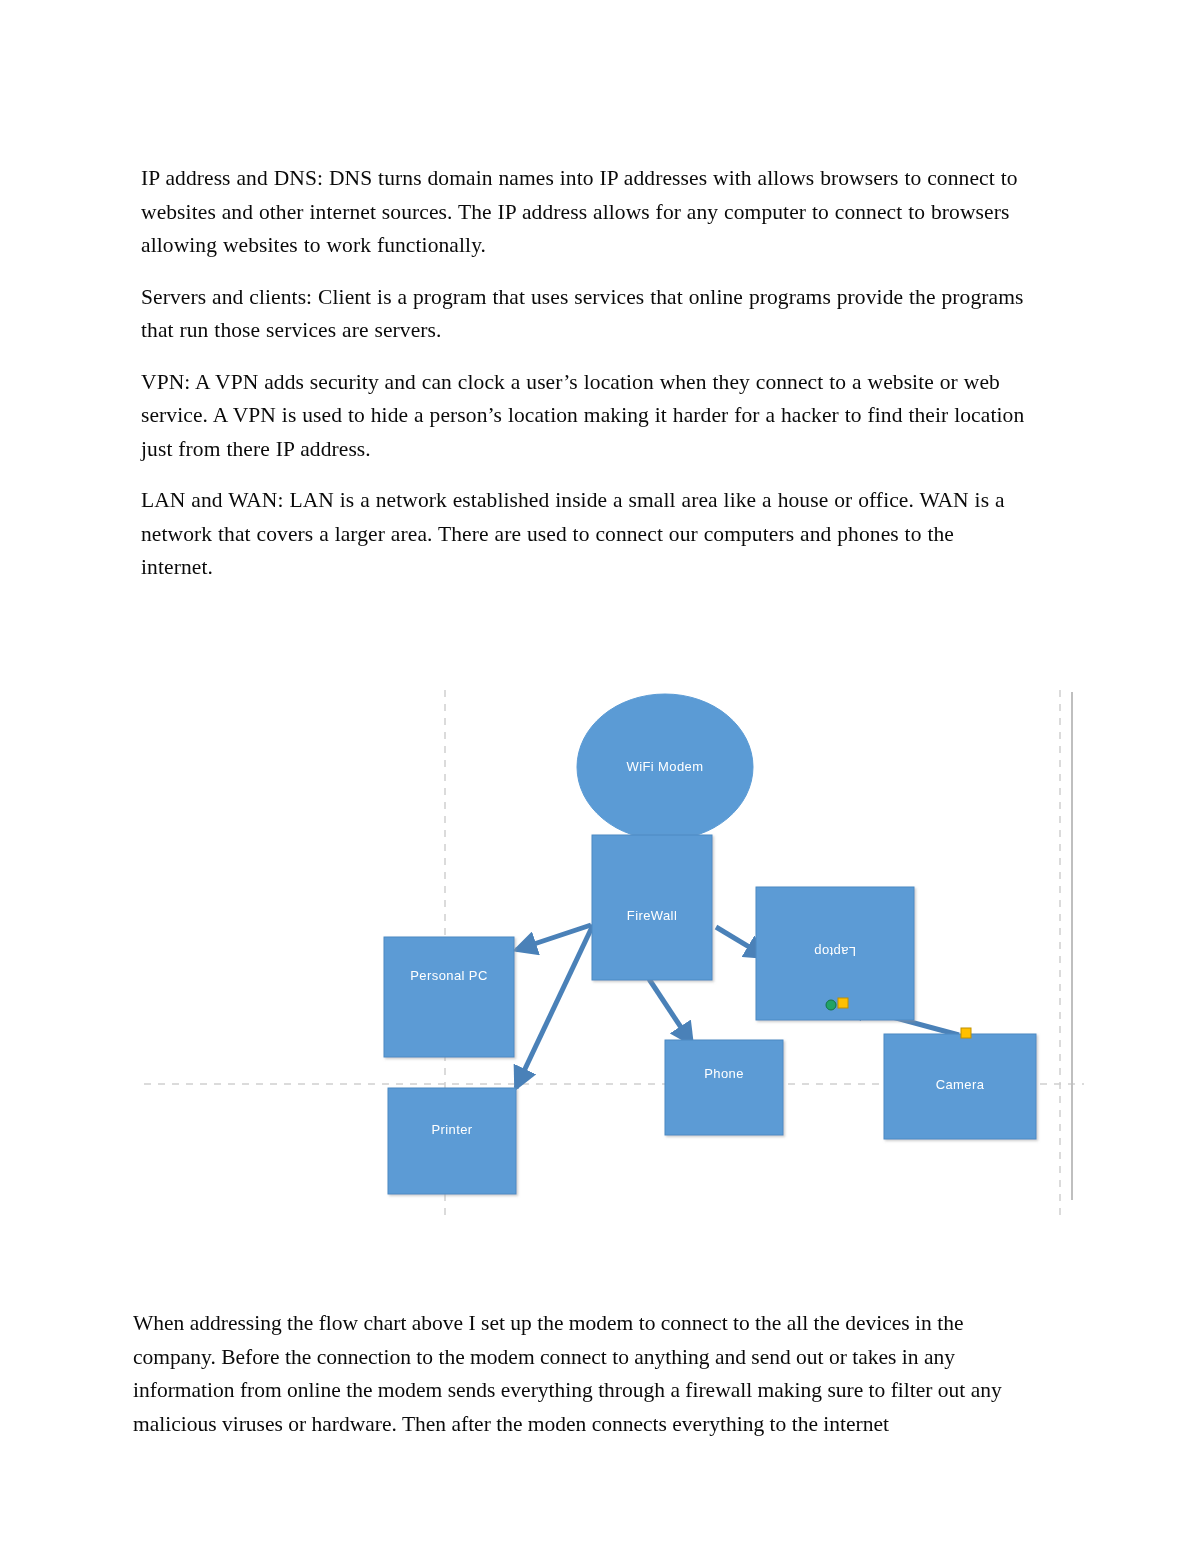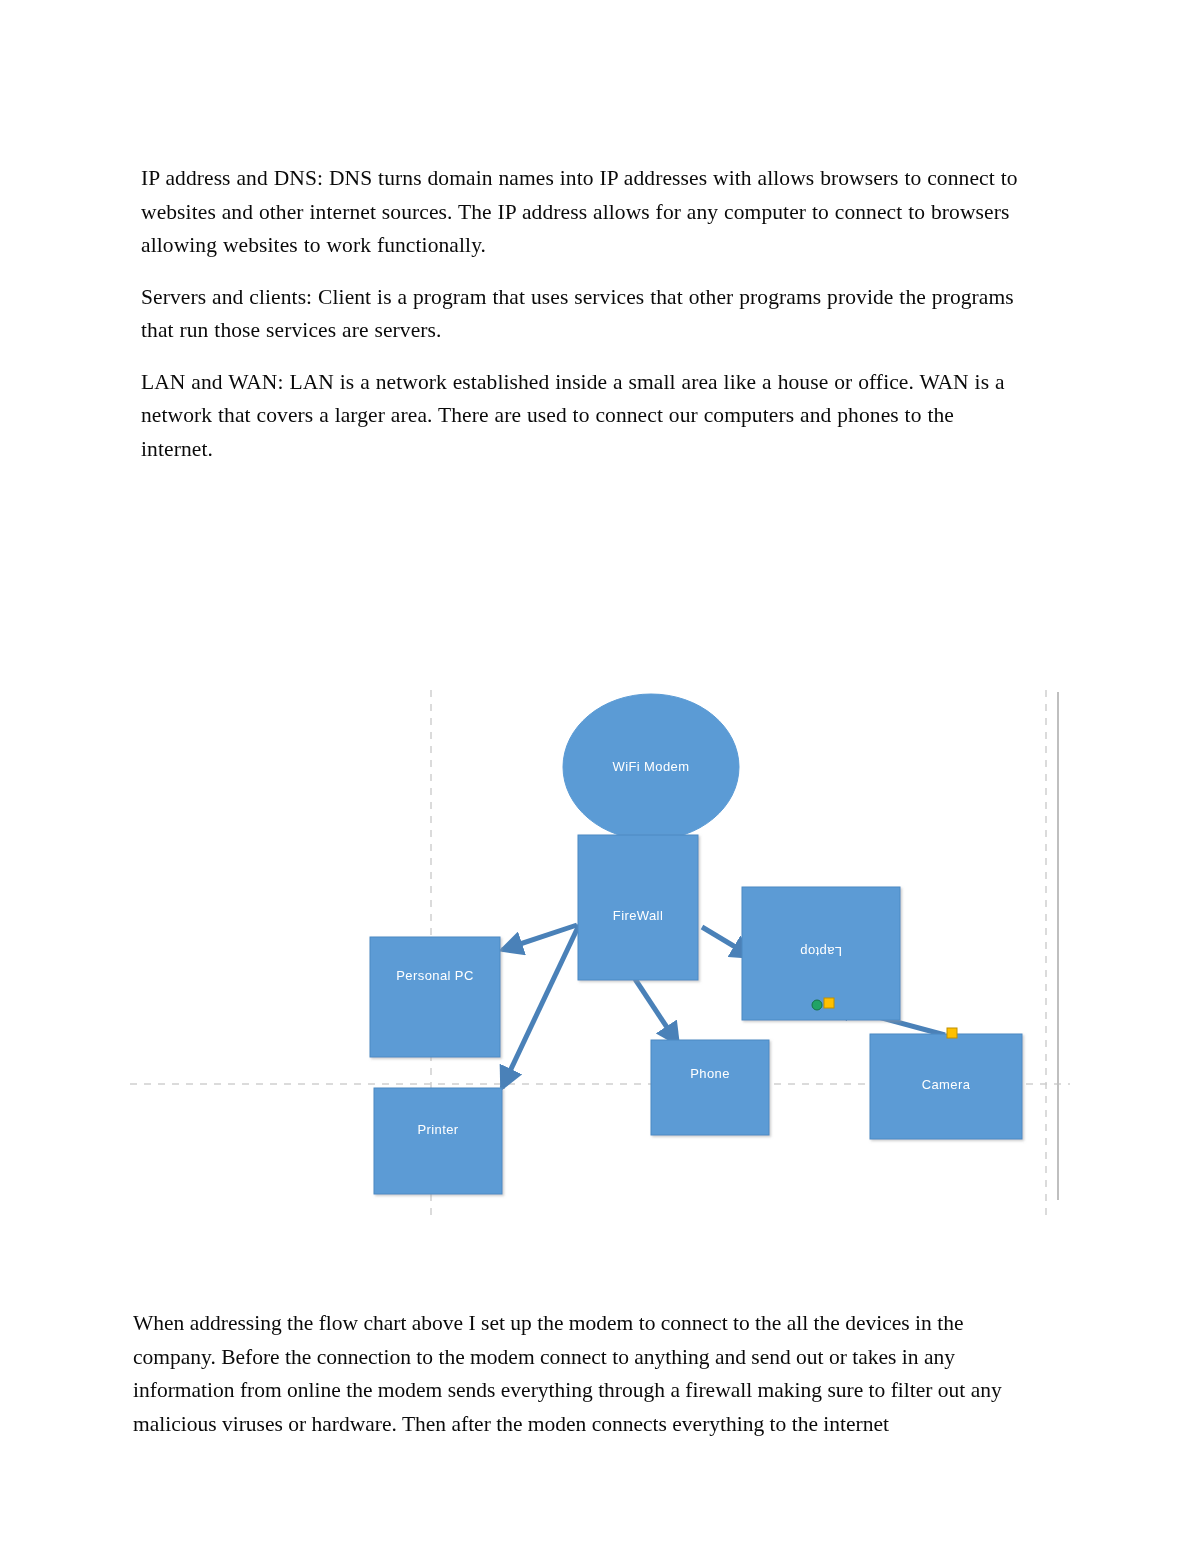--- a/index.html
+++ b/index.html
@@ -37,21 +37,21 @@
     line-height: 33.5px;
     text-align: left;
     letter-spacing: 0.1px;
     word-spacing: 0.4px;
     color: #0a0a0a;
   }
 
   
   .figure {
     position: absolute;
-    left: 130px;
+    left: 144px;
     top: 648px;
     width: 940px;
     height: 560px;
   }
   .figure svg { display: block; }
 
   .shape-label {
     fill: #ffffff;
     font-family: "Liberation Sans", "DejaVu Sans", sans-serif;
     font-size: 13px;
@@ -73,21 +73,22 @@
     color: #0a0a0a;
   }
 </style>
 </head>
 <body>
 
 <div class="page">
 
   <div class="doc-body">
     <p class="para">IP address and DNS: DNS turns domain names into IP addresses with allows browsers to connect to websites and other internet sources. The IP address allows for any computer to connect to browsers allowing websites to work functionally.</p>
-    <p class="para">Servers and clients: Client is a program that uses services that other programs provide the programs that run those services are servers.</p>
+    <p class="para">Servers and clients: Client is a program that uses services that online programs provide the programs that run those services are servers.</p>
+    <p class="para">VPN: A VPN adds security and can clock a user’s location when they connect to a website or web service. A VPN is used to hide a person’s location making it harder for a hacker to find their location just from there IP address.</p>
     <p class="para">LAN and WAN: LAN is a network established inside a small area like a house or office. WAN is a network that covers a larger area. There are used to connect our computers and phones to the internet.</p>
   </div>
 
   <div class="figure">
     <svg width="940" height="560" viewBox="0 0 940 560" xmlns="http://www.w3.org/2000/svg">
       <defs>
         <marker id="arrowhead" markerWidth="5" markerHeight="5" refX="4.2" refY="2.5" orient="auto" markerUnits="strokeWidth">
           <path d="M0,0 L5,2.5 L0,5 z" fill="#4A81B8"></path>
         </marker>
         <filter id="softshadow" x="-20%" y="-20%" width="150%" height="150%">

